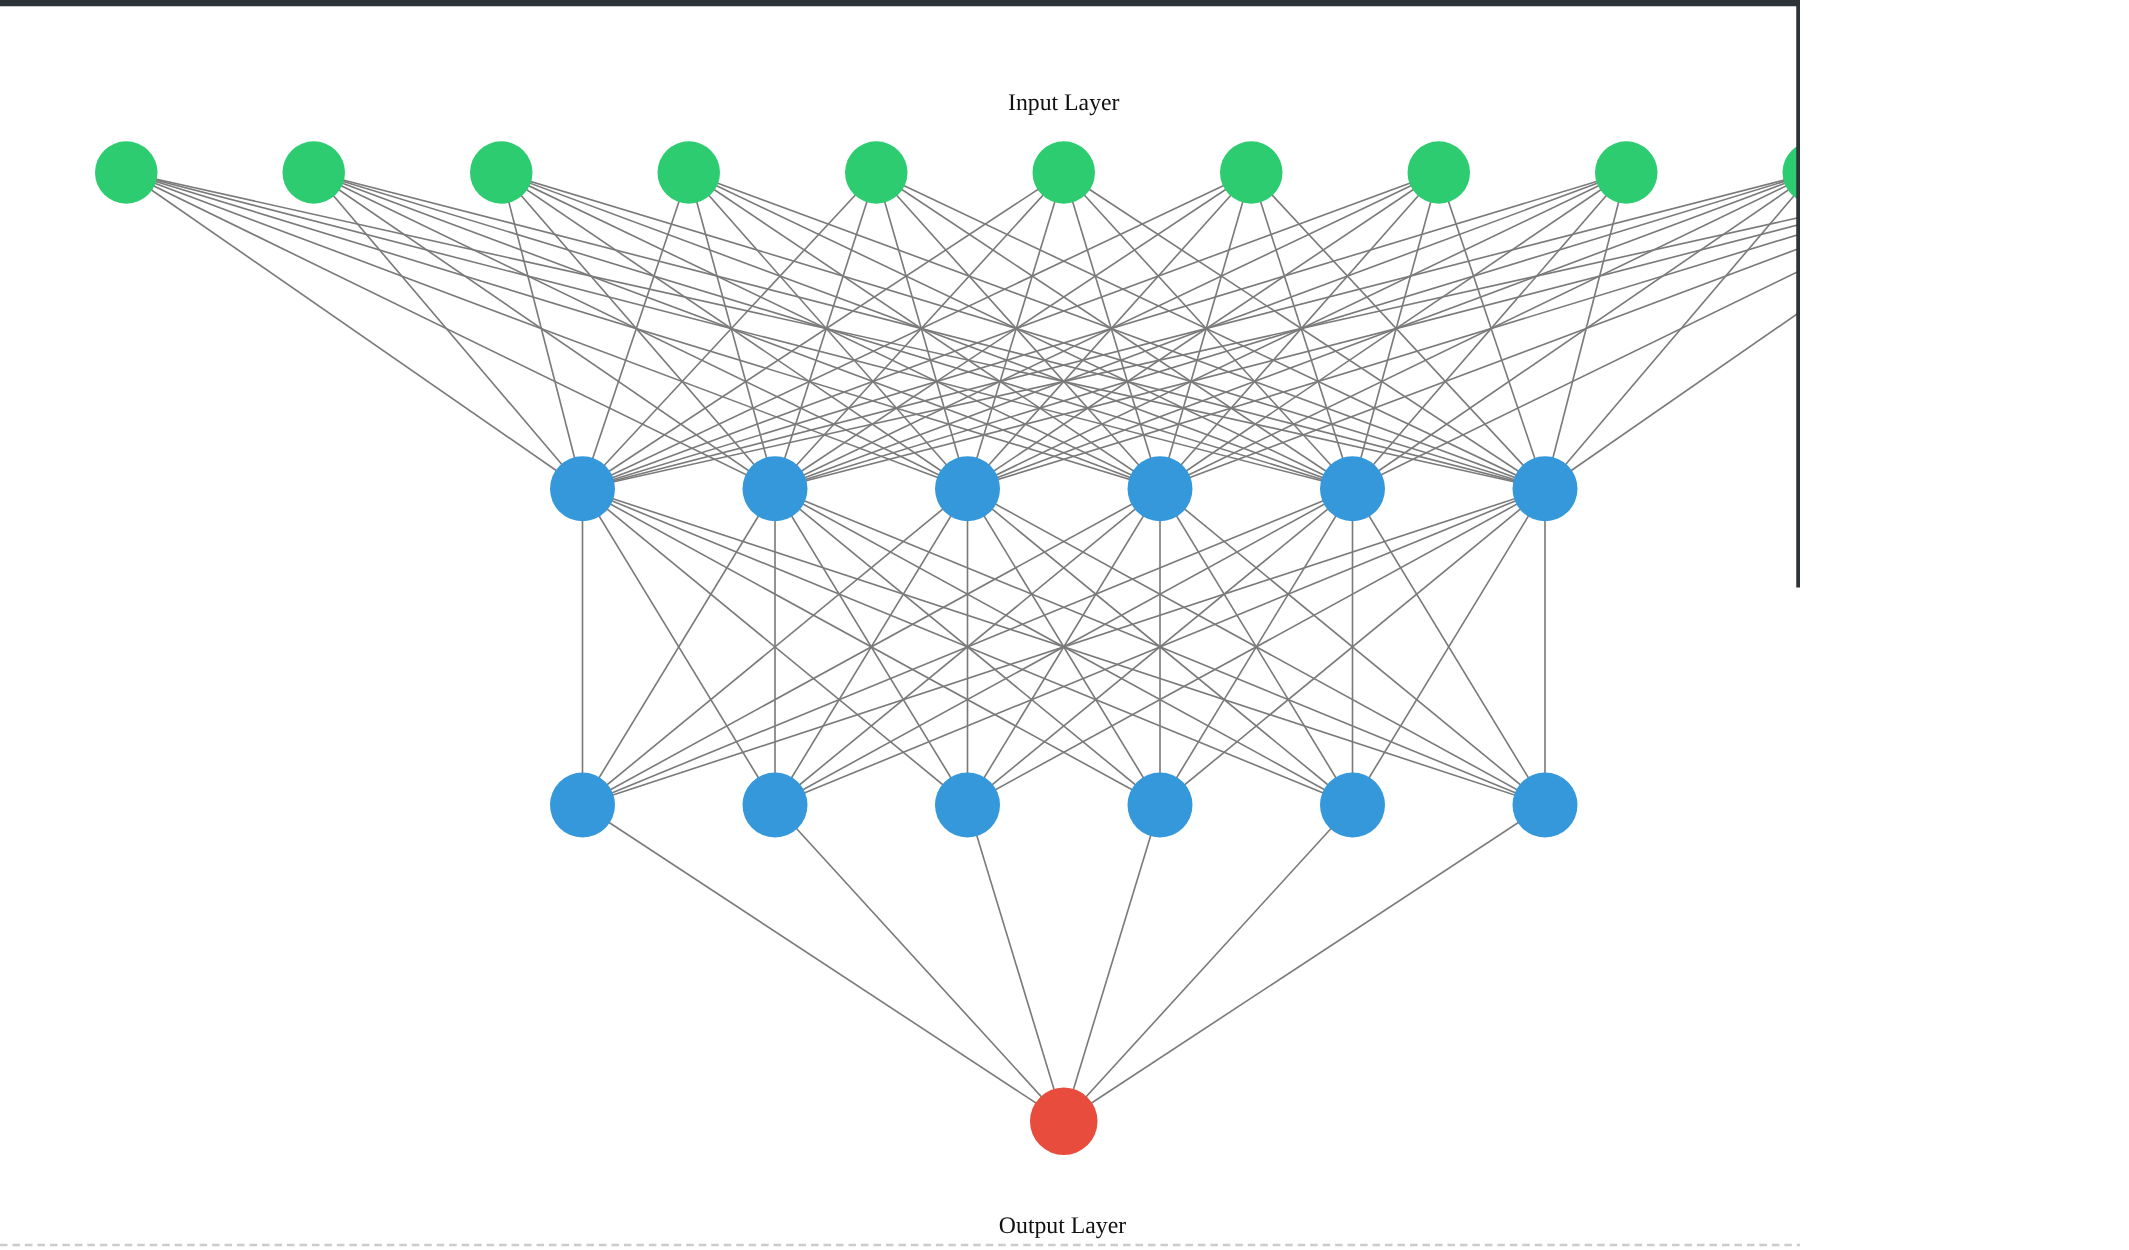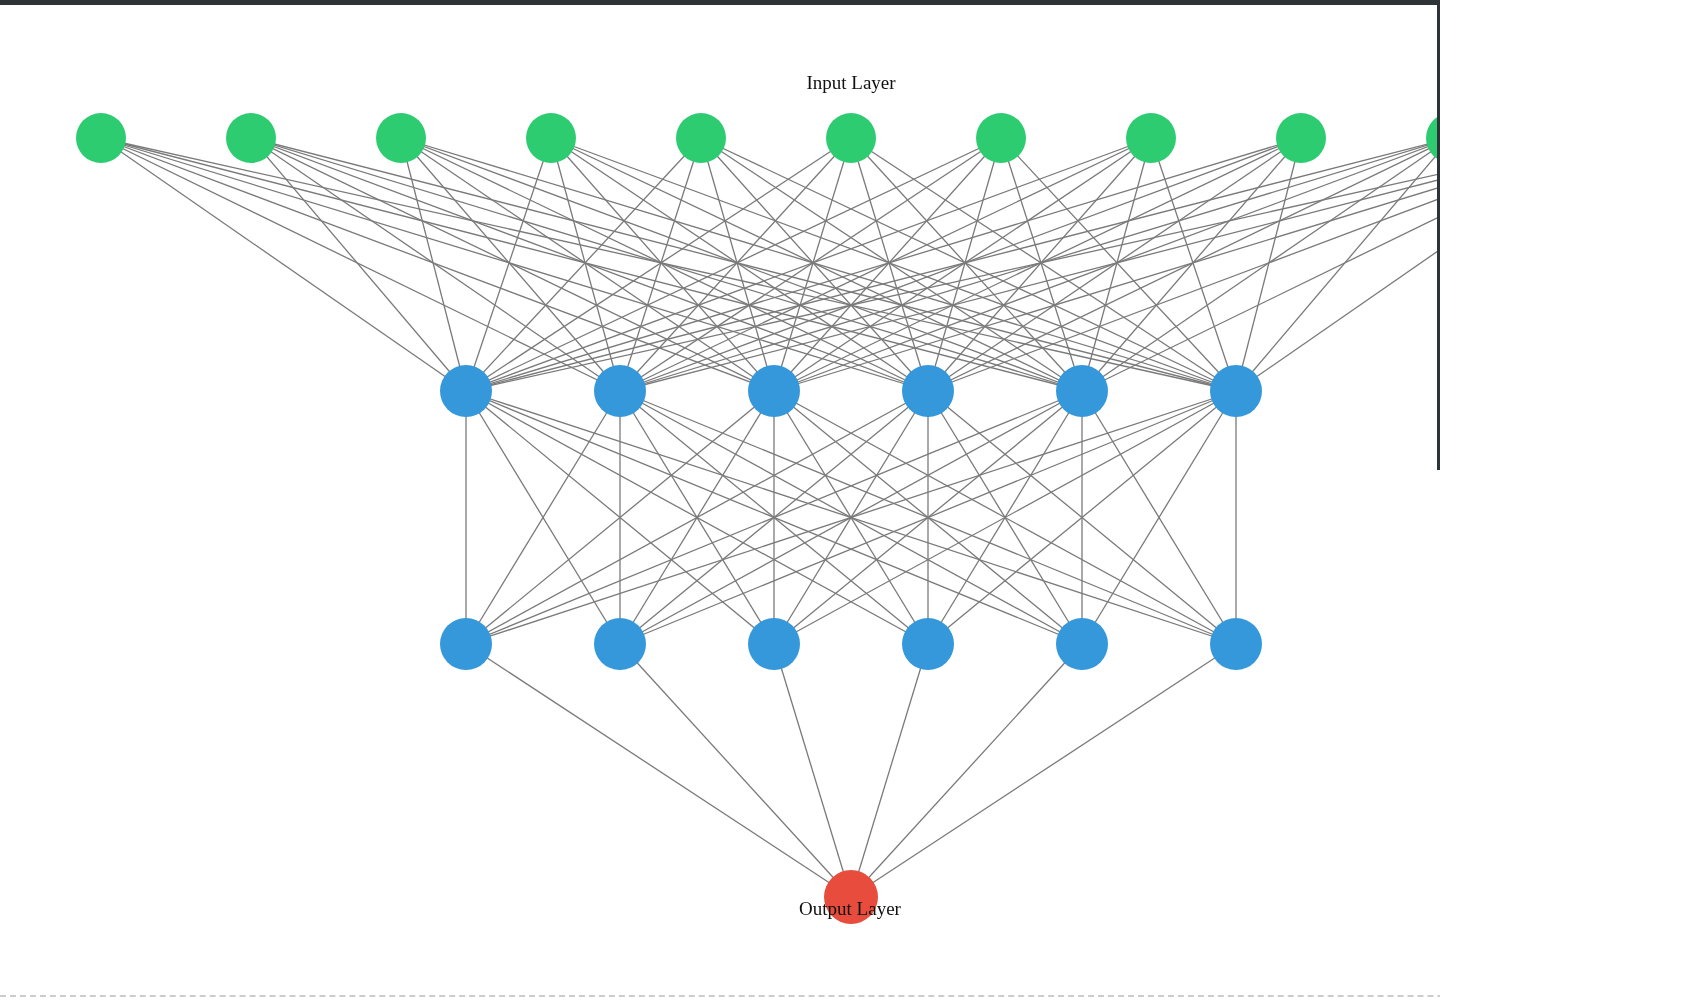--- a/index.html
+++ b/index.html
@@ -42,21 +42,21 @@
     height: 1000px;
   }
   .layer-label {
     position: absolute;
     transform: translateX(-50%);
     font-size: 19px;
     color: #111111;
     white-space: nowrap;
   }
   #input-label { left: 851px; top: 72px; }
-  #output-label { left: 850px; top: 898px; }
+  #output-label { left: 850px; top: 970px; }
 </style>
 </head>
 <body>
 
 <div id="stage">
   <svg id="net-svg" viewBox="0 0 1703 1000" xmlns="http://www.w3.org/2000/svg">
     <g>
         <line x1="101" y1="138" x2="466" y2="391" stroke="#7a7a7a" stroke-width="1.3"></line>
         <line x1="101" y1="138" x2="620" y2="391" stroke="#7a7a7a" stroke-width="1.3"></line>
         <line x1="101" y1="138" x2="774" y2="391" stroke="#7a7a7a" stroke-width="1.3"></line>

